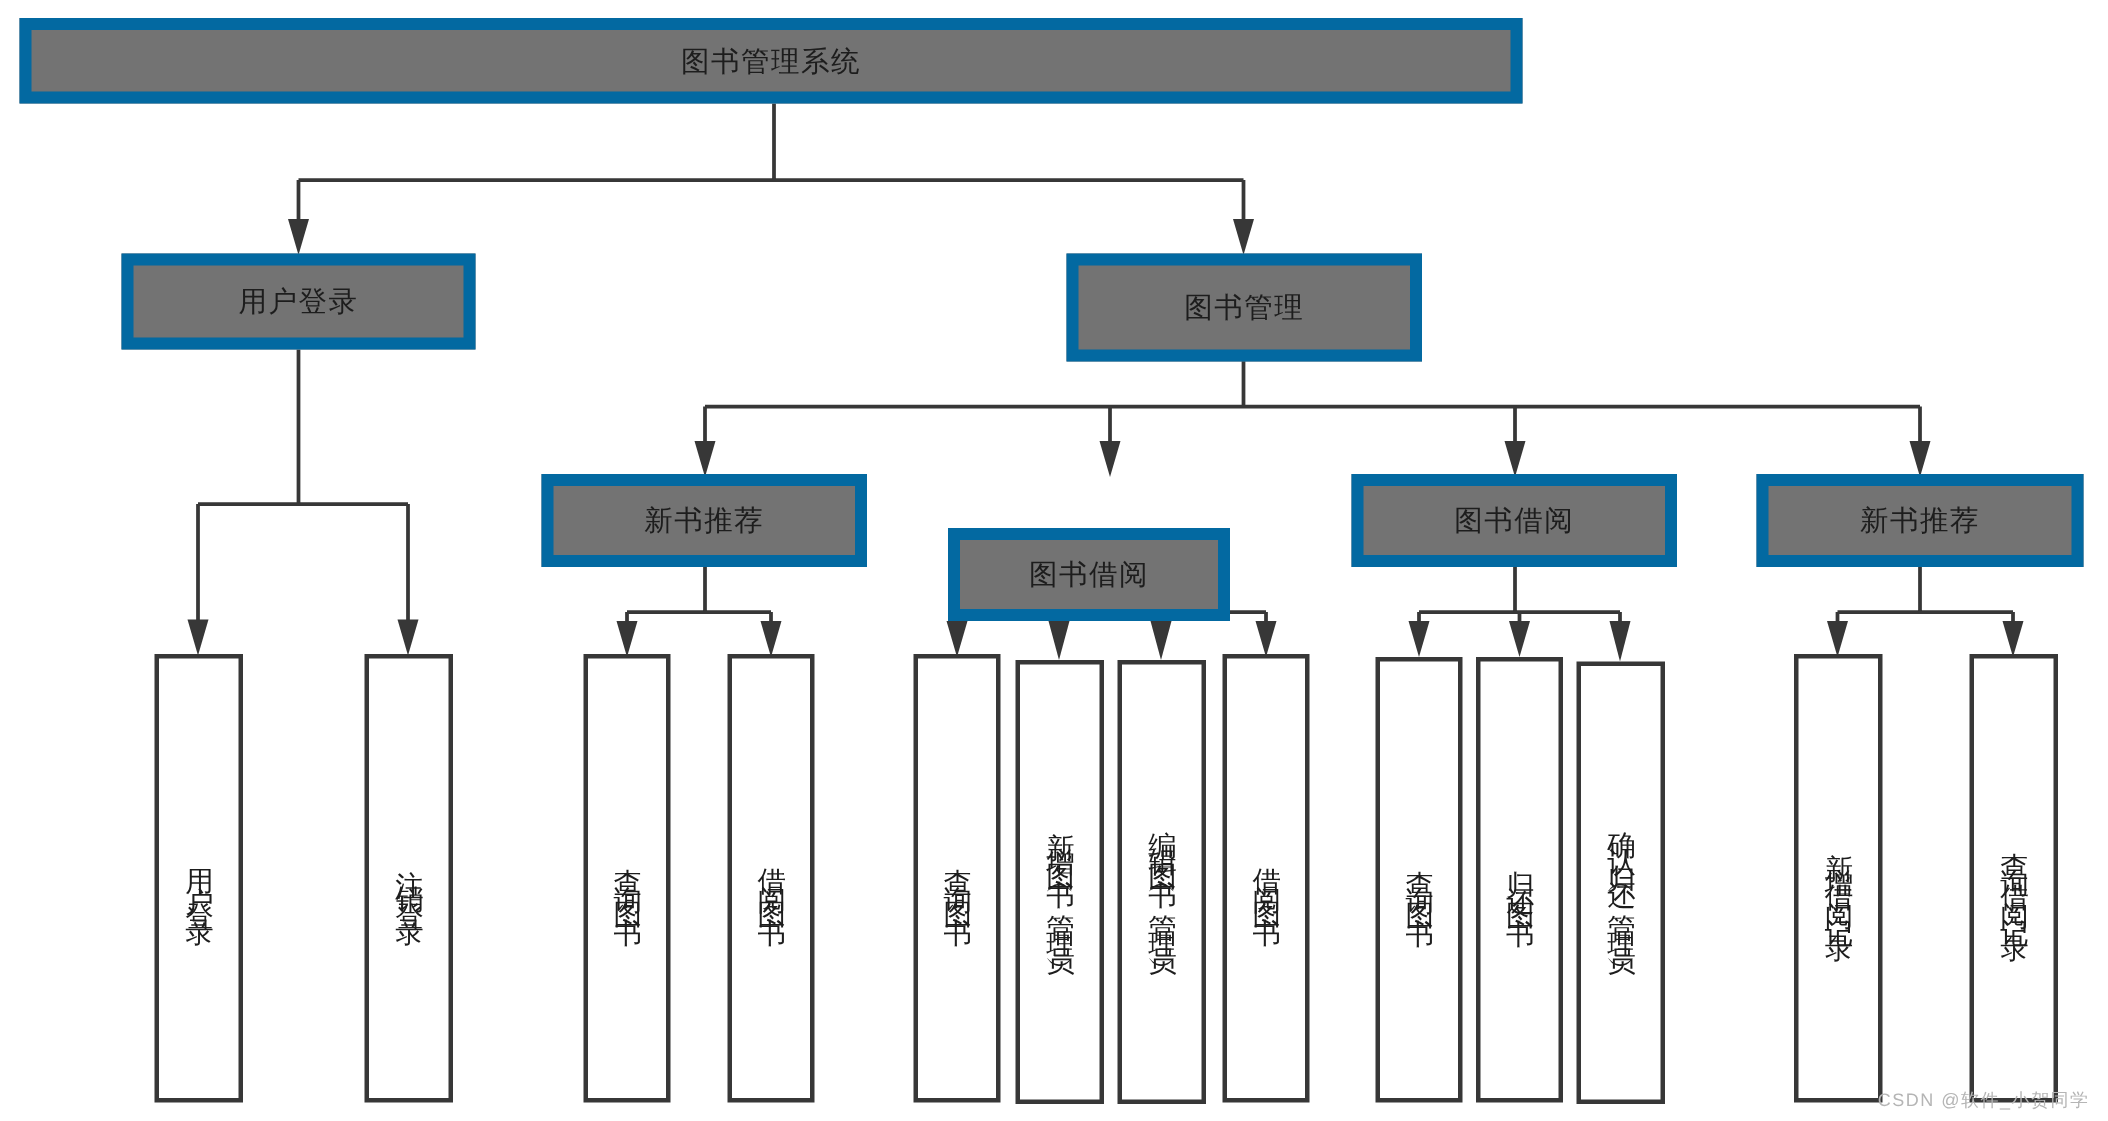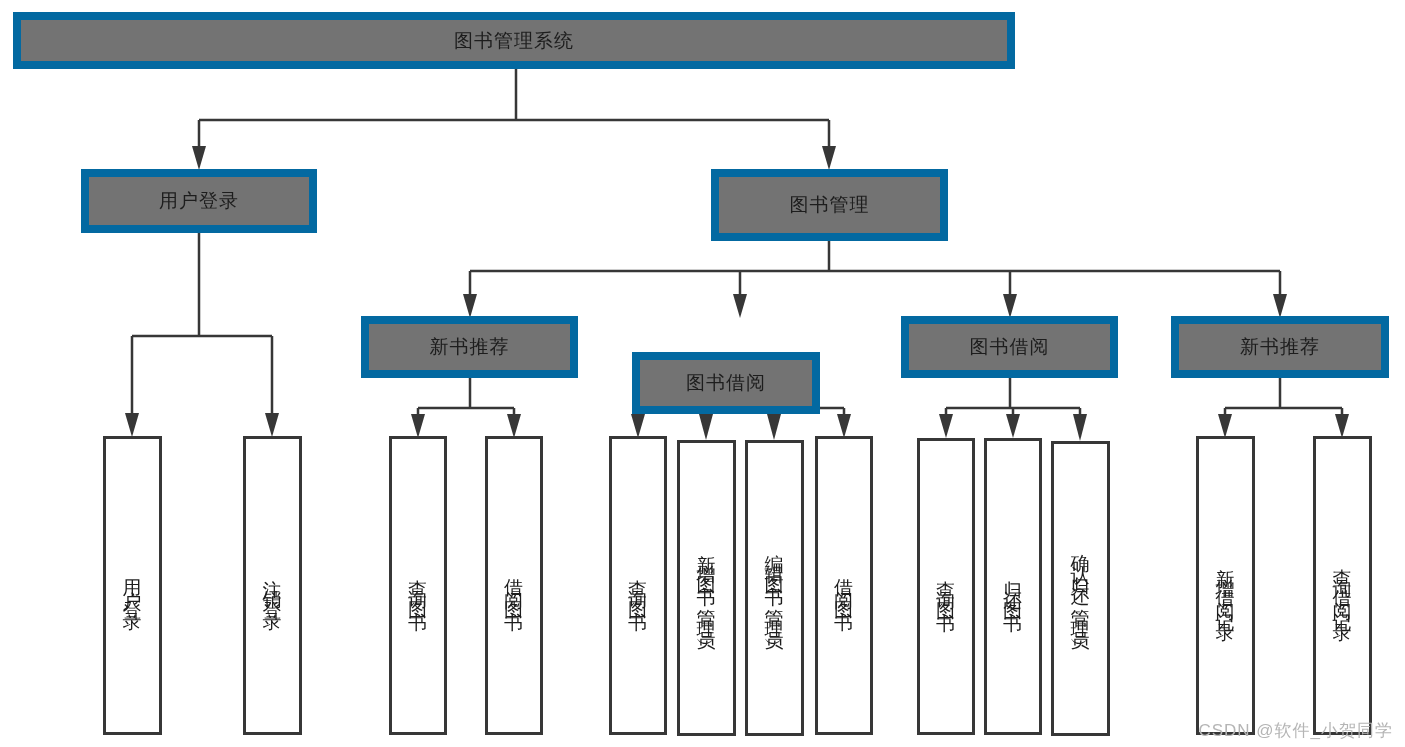--- a/index.html
+++ b/index.html
@@ -19,21 +19,21 @@
     font-size:19px;color:#1d1d1d;
   }
   .vbox span{
     writing-mode:vertical-rl;
     letter-spacing:11px;
     line-height:1;
     white-space:nowrap;
   }
   #watermark{
     position:absolute;right:12px;bottom:5px;z-index:3;
-    color:#b5b5b5;font-size:17px;letter-spacing:1px;
+    color:#b5b5b5;font-size:12px;letter-spacing:1px;
   }
 </style>
 </head>
 <body>
 
 <div id="canvas">
 
   <svg id="wires" width="1405" height="747" viewBox="0 0 1405 747">
     <g stroke="#373737" stroke-width="2.5" fill="none">
 

